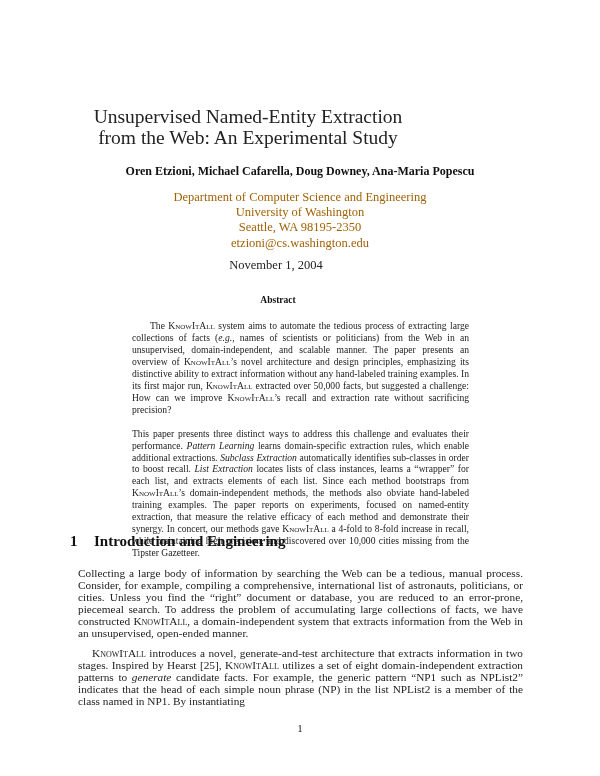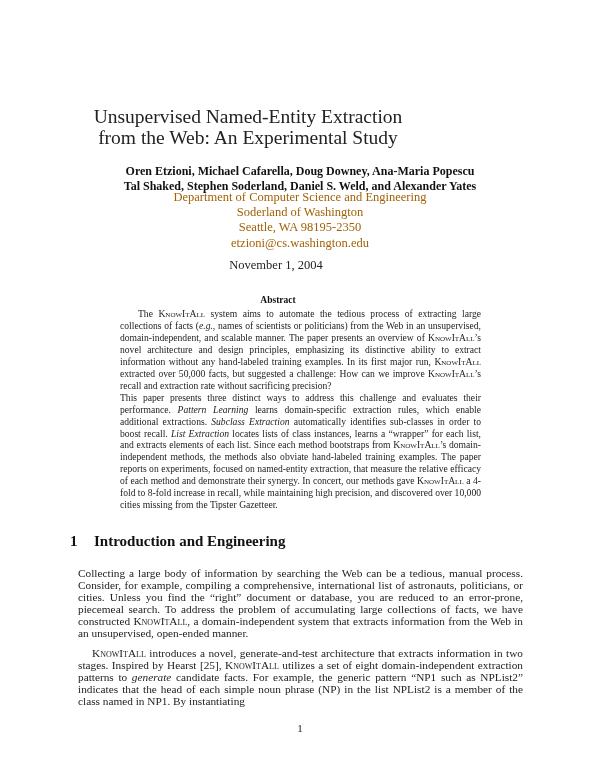--- a/index.html
+++ b/index.html
@@ -13,21 +13,21 @@
              font-size: 12px; line-height: 15px; font-weight: bold; color: #111; }
   .affil { position: absolute; top: 190px; left: 0; width: 600px; text-align: center;
            font-size: 12.5px; line-height: 15.2px; color: #a16207; }
   .date { position: absolute; top: 258px; left: 0; width: 552px; text-align: center;
           font-size: 12.5px; line-height: 15px; color: #222; }
 
   .abstract-head { position: absolute; top: 295px; left: 0; width: 556px; text-align: center;
                    font-size: 9.5px; font-weight: bold; color: #111; }
   .abstract { position: absolute; top: 308px; left: 120px; width: 361px;
               font-size: 9.6px; line-height: 11.95px; text-align: justify; color: #222; }
-  .abstract p { margin: 0; }
+  .abstract p { margin: 12px; }
   .abstract p.first { text-indent: 18px; }
 
   .sc { font-variant: small-caps; }
   em { font-style: italic; }
 
   .section-head { position: absolute; top: 533px; left: 70px; font-size: 15px; font-weight: bold; color: #111; }
   .section-head .num { display: inline-block; width: 24px; }
 
   .body { position: absolute; top: 560px; left: 70px; width: 461px;
           font-size: 11.3px; line-height: 11.95px; text-align: justify; color: #222; }
@@ -42,26 +42,25 @@
 
 <div class="page">
 
   <div class="title">
     <div>Unsupervised Named-Entity Extraction</div>
     <div>from the Web: An Experimental Study</div>
   </div>
 
   <div class="authors">
     <div>Oren Etzioni, Michael Cafarella, Doug Downey, Ana-Maria Popescu</div>
-    <div>Tal Shaked, Stephen Soderland, Daniel S. Weld, and Alexander Yates</div>
   </div>
 
   <div class="affil">
     <div>Department of Computer Science and Engineering</div>
-    <div>Soderland of Washington</div>
+    <div>University of Washington</div>
     <div>Seattle, WA 98195-2350</div>
     <div>etzioni@cs.washington.edu</div>
   </div>
 
   <div class="date">November 1, 2004</div>
 
   <div class="abstract-head">Abstract</div>
 
   <div class="abstract">
     <p class="first"><span>The </span><span class="sc">KnowItAll</span><span> system aims to automate the tedious process of extracting large collections of facts (</span><em>e.g.</em><span>, names of scientists or politicians) from the Web in an unsupervised, domain-independent, and scalable manner.  The paper presents an overview of </span><span class="sc">KnowItAll</span><span>’s novel architecture and design principles, emphasizing its distinctive ability to extract information without any hand-labeled training examples. In its first major run, </span><span class="sc">KnowItAll</span><span> extracted over 50,000 facts, but suggested a challenge: How can we improve </span><span class="sc">KnowItAll</span><span>’s recall and extraction rate without sacrificing precision?</span></p>

